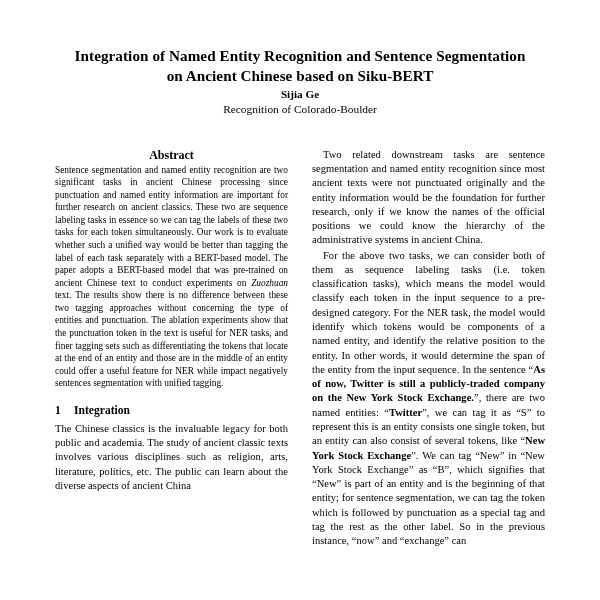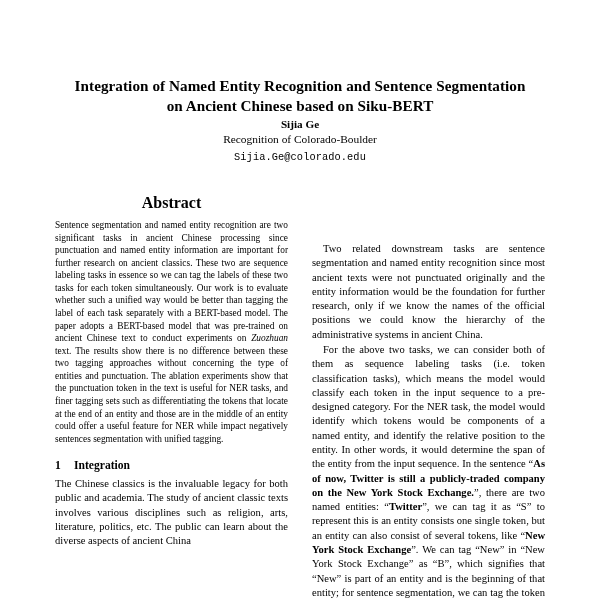--- a/index.html
+++ b/index.html
@@ -19,21 +19,21 @@
     width: 600px;
     height: 600px;
     box-sizing: border-box;
     padding: 0 55px;
     background: #ffffff;
     overflow: hidden;
   }
 
   
   .title-block {
-    padding-top: 76px;
+    padding-top: 46px;
     text-align: center;
   }
   .paper-title {
     font-size: 15.2px;
     font-weight: bold;
     line-height: 1.34;
     letter-spacing: 0.05px;
     margin: 0 14px;
   }
   .author-block {
@@ -65,23 +65,23 @@
   }
   .col {
     width: 233px;
   }
   .col-left {
     margin-right: 24px;
   }
 
   .abstract-heading {
     text-align: center;
-    font-size: 16px;
+    font-size: 12px;
     font-weight: bold;
-    margin: 0 0 7px 0;
+    margin: 0 0 1px 0;
   }
 
   .abstract-body {
     font-size: 9.35px;
     line-height: 1.345;
     text-align: justify;
     text-justify: inter-word;
     hyphens: manual;
     margin: 0;
   }
@@ -103,37 +103,35 @@
     text-align: justify;
     text-justify: inter-word;
     margin: 0;
   }
   .body-para + .body-para {
     text-indent: 11px;
     margin-top: 1px;
   }
   .col-right .body-para:first-child {
     text-indent: 11px;
-    margin-top: 48px;
   }
   em.work { }
   b.q { font-weight: bold; }
 </style>
 </head>
 <body>
 
 <div class="page">
 
   <div class="title-block">
     <div class="paper-title">Integration of Named Entity Recognition and Sentence Segmentation on Ancient Chinese based on Siku-BERT</div>
 
     <div class="author-block">
       <div class="author-name">Sijia Ge</div>
       <div class="author-affiliation">Recognition of Colorado-Boulder</div>
-      <div class="author-email">Sijia.Ge@colorado.edu</div>
     </div>
   </div>
 
   <div class="columns">
 
     <div class="col col-left">
 
       <div class="abstract-heading">Abstract</div>
 
       <p class="abstract-body"><span>Sentence segmentation and named entity recognition are two significant tasks in ancient Chinese processing since punctuation and named entity information are important for further research on ancient classics. These two are sequence labeling tasks in essence so we can tag the labels of these two tasks for each token simultaneously. Our work is to evaluate whether such a unified way would be better than tagging the label of each task separately with a BERT-based model. The paper adopts a BERT-based model that was pre-trained on ancient Chinese text to conduct experiments on </span><em class="work">Zuozhuan</em><span> text. The results show there is no difference between these two tagging approaches without concerning the type of entities and punctuation. The ablation experiments show that the punctuation token in the text is useful for NER tasks, and finer tagging sets such as differentiating the tokens that locate at the end of an entity and those are in the middle of an entity could offer a useful feature for NER while impact negatively sentences segmentation with unified tagging.</span></p>

